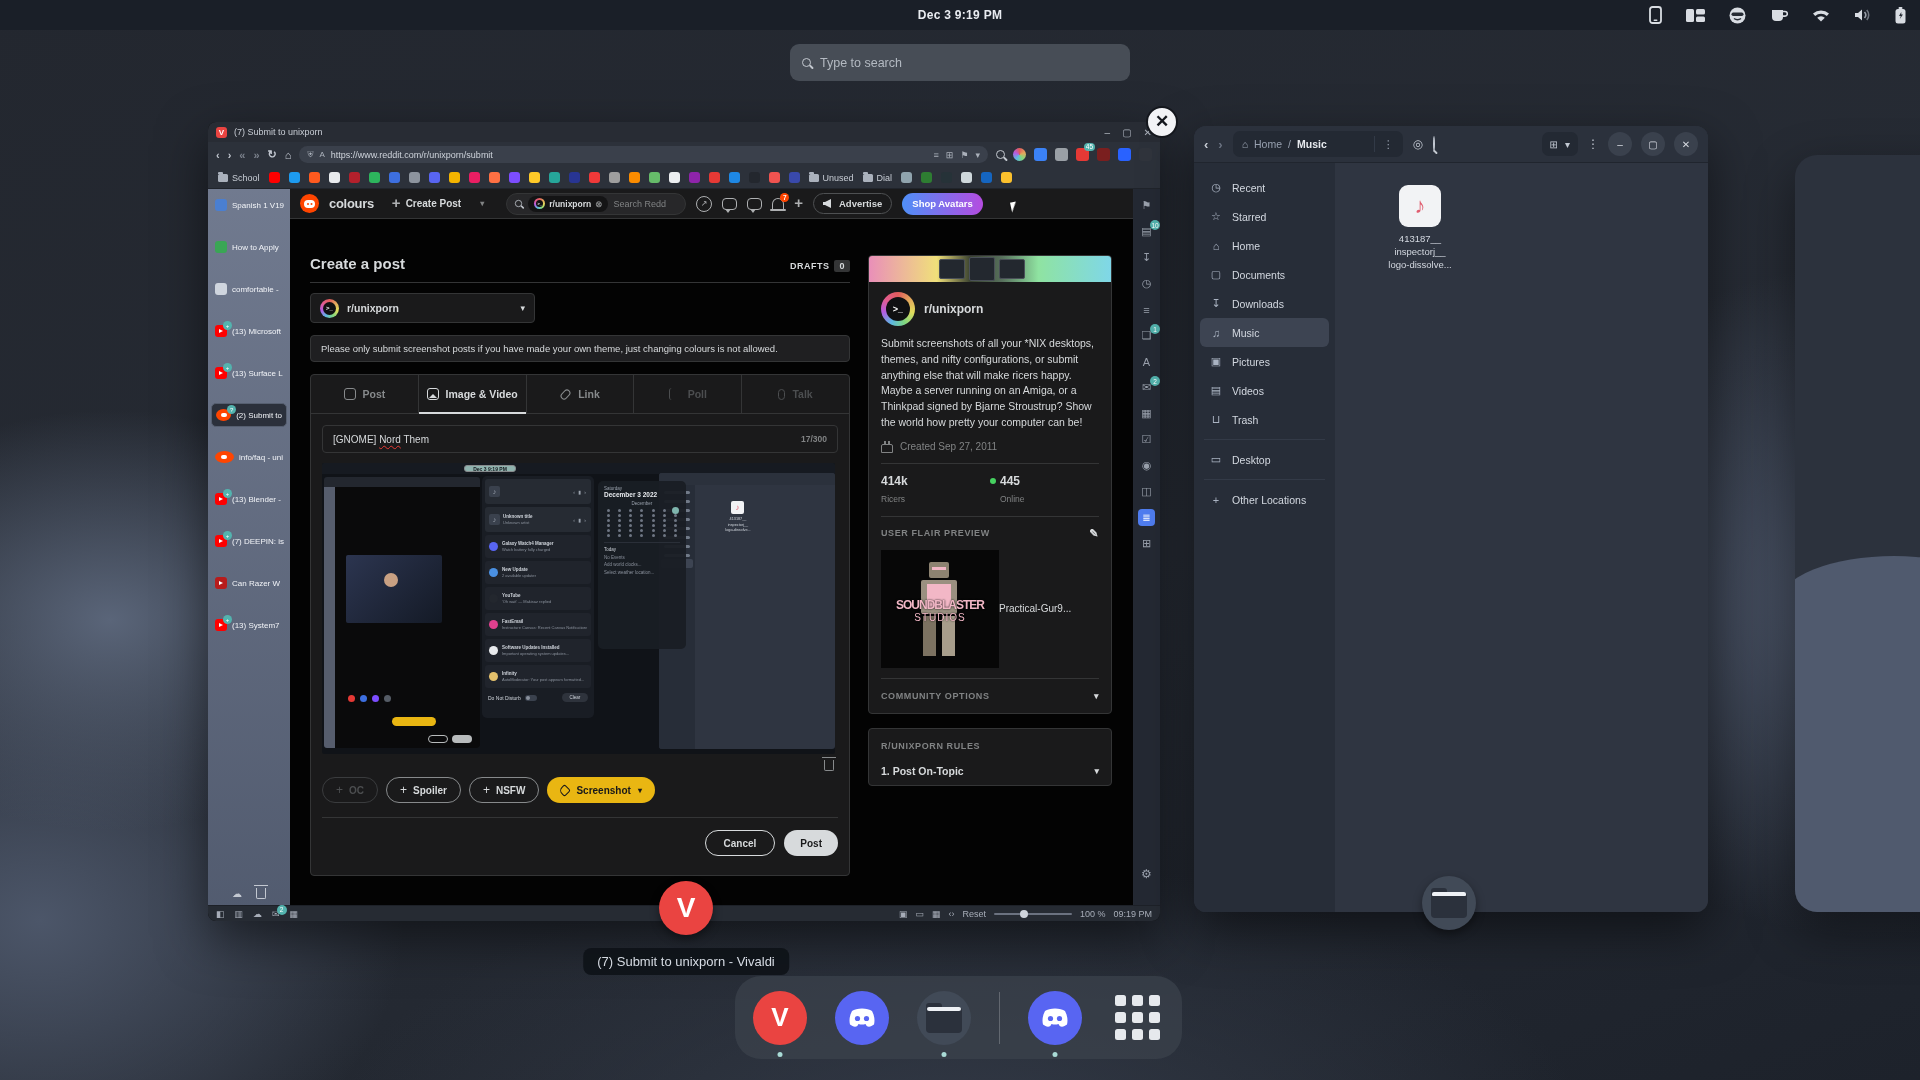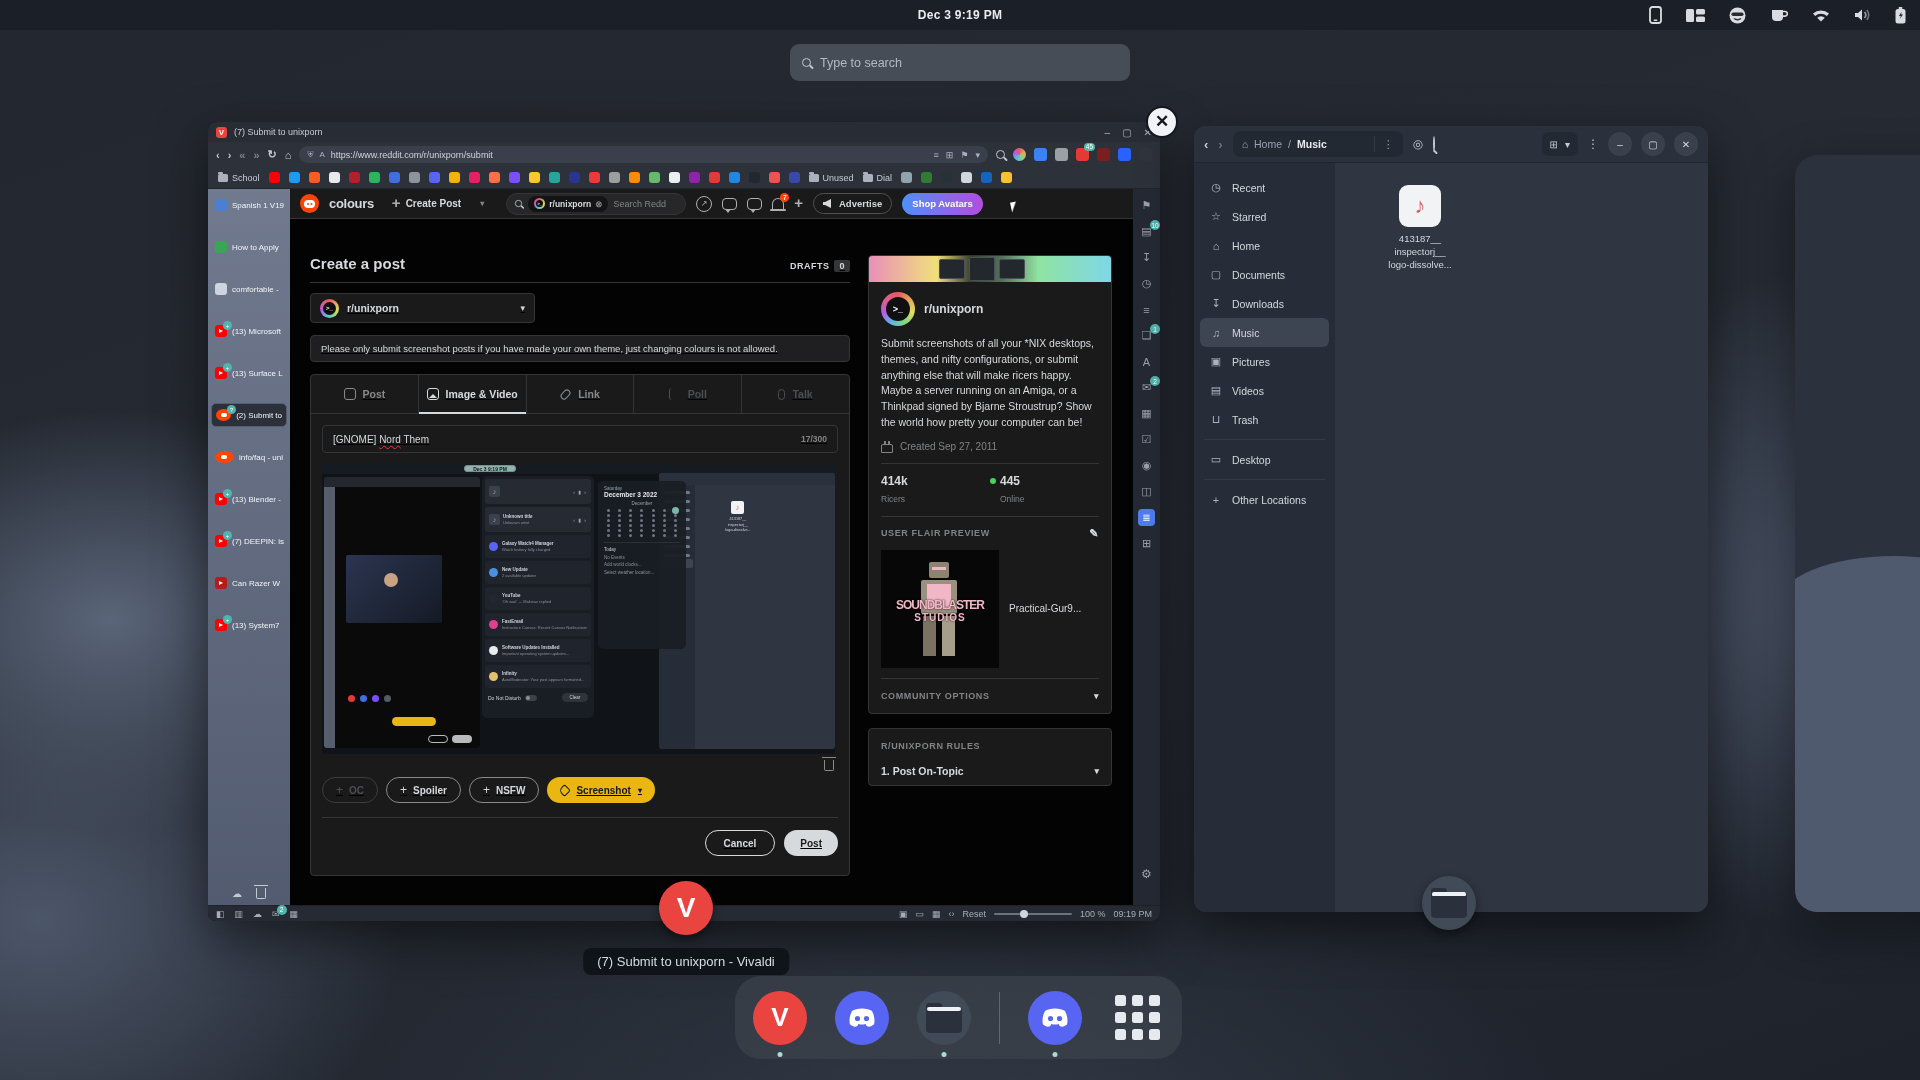--- a/index.html
+++ b/index.html
@@ -102,21 +102,21 @@
   .rchat{position:relative;width:15px;height:12px;border:1.4px solid #aeb0b2;border-radius:4px;flex:none}
   .rchat::after{content:"";position:absolute;bottom:-4px;left:2px;border-left:3px solid transparent;border-right:3px solid transparent;border-top:4px solid #aeb0b2}
   .rbell{position:relative;width:12px;height:11px;border:1.4px solid #aeb0b2;border-bottom:none;border-radius:7px 7px 0 0;flex:none}
   .rbell::after{content:"";position:absolute;bottom:-2px;left:-3px;right:-3px;height:1.6px;background:#aeb0b2;border-radius:1px}
   .nbadge{position:absolute;top:-6px;right:-6px;background:#ff4500;color:#fff;font-size:6.5px;font-weight:bold;border-radius:6px;min-width:9px;height:9px;display:flex;align-items:center;justify-content:center;}
   .rplus{color:#aeb0b2;font-size:15px;font-weight:bold;margin-top:-2px}
   .radv{height:21px;border:1px solid #4e5052;border-radius:11px;display:flex;align-items:center;gap:5px;padding:0 9px;color:#d7dadc;font-size:9.5px;font-weight:bold;}
   .rshop{height:22px;border-radius:12px;background:linear-gradient(90deg,#4f8ff7,#b44ce0);display:flex;align-items:center;padding:0 10px;color:#fff;font-size:9.5px;font-weight:bold;white-space:nowrap}
   .cursor{position:absolute;right:116px;top:13px;width:0;height:0;border-left:6px solid #fff;border-bottom:10px solid transparent;transform:rotate(-12deg);filter:drop-shadow(0 1px 1px rgba(0,0,0,.6));z-index:5}
   .r-scroll{flex:1;display:flex;gap:18px;padding:36px 0 0 20px;min-height:0;}
-  .formcol{width:540px;flex:none;text-decoration:underline;}
+  .formcol{width:540px;flex:none;}
   .fhead{display:flex;align-items:baseline;}
   .fhead h1{margin:0;color:#d7dadc;font-size:15px;font-weight:bold;}
   .drafts{margin-left:auto;display:flex;align-items:center;gap:5px;color:#d7dadc;font-size:9px;font-weight:bold;letter-spacing:.5px}
   .drafts b{background:#343536;color:#d7dadc;padding:1px 5px;border-radius:2px;font-size:9px}
   .hr{height:1px;background:#343536;margin:10px 0;}
   .community{width:225px;height:30px;background:#1a1a1b;border:1px solid #343536;border-radius:4px;display:flex;align-items:center;gap:8px;padding:0 9px;margin:4px 0 12px;}
   .term{width:19px;height:19px;border-radius:50%;background:conic-gradient(#e25c5c,#e2a85c,#e2dd5c,#7fd77f,#5cb8e2,#b45ce2,#e25c8f,#e25c5c);display:flex;align-items:center;justify-content:center;flex:none}
   .term i{width:13px;height:13px;border-radius:50%;background:#101012;color:#fff;font-style:normal;font-size:6px;display:flex;align-items:center;justify-content:center;font-weight:bold}
   .community .nm{color:#d7dadc;font-size:10.5px;font-weight:bold;}
   .community .chev{margin-left:auto;color:#d7dadc;font-size:9px}
@@ -209,32 +209,32 @@
   .created{display:flex;align-items:center;gap:7px;color:#818384;font-size:10px;margin-top:10px;}
   .cake{width:12px;height:9px;border:1.4px solid #818384;border-radius:2px 2px 0 0;position:relative;margin-top:3px}
   .cake::before{content:"";position:absolute;top:-4px;left:2px;width:1.5px;height:3px;background:#818384;box-shadow:4px 0 0 #818384}
   .stat-row{display:flex;margin-top:2px}
   .stat{width:50%}
   .stat b{color:#d7dadc;font-size:12px;font-weight:bold;display:flex;align-items:center;gap:4px}
   .stat s{color:#818384;font-size:8.5px;text-decoration:none}
   .gdot{width:6px;height:6px;border-radius:50%;background:#46d160;display:inline-block}
   .subhead{display:flex;align-items:center;color:#818384;font-size:9px;font-weight:bold;letter-spacing:.6px;}
   .subhead .pen{margin-left:auto;color:#d7dadc;font-size:11px}
-  .flairrow{display:flex;align-items:center;gap:10px;margin-top:10px;}
+  .flairrow{display:flex;align-items:center;margin-top:10px;}
   .flairimg{width:118px;height:118px;background:#070707;position:relative;overflow:hidden;flex:none}
   .robot{position:absolute;left:38px;top:12px;width:40px;height:95px;}
   .robot i{position:absolute;background:#8d8371;display:block}
   .robot .h{left:10px;top:0;width:20px;height:16px;border-radius:2px}
   .robot .v{left:13px;top:5px;width:14px;height:3px;background:#f2b7c6}
   .robot .t{left:2px;top:18px;width:36px;height:34px;border-radius:2px;background:#9a9080}
   .robot .sc{left:8px;top:22px;width:24px;height:24px;background:#f2b7c6}
   .robot .l1{left:4px;top:54px;width:13px;height:40px;background:#7c7261}
   .robot .l2{left:23px;top:54px;width:13px;height:40px;background:#a79d8b}
   .flairtxt1{position:absolute;left:0;right:0;top:48px;text-align:center;color:#f2b7c6;font-size:12px;font-weight:bold;letter-spacing:-1px;text-shadow:0 0 2px #000;z-index:2}
-  .flairtxt2{position:absolute;left:0;right:0;top:62px;text-align:center;color:#f2b7c6;font-size:10px;font-weight:bold;letter-spacing:1px;text-shadow:0 0 2px #000;z-index:2}
+  .flairtxt2{position:absolute;left:0;right:0;top:62px;text-align:center;color:#f2b7c6;font-size:10px;font-weight:normal;letter-spacing:1px;text-shadow:0 0 2px #000;z-index:2}
   .flairuser{color:#d7dadc;font-size:10px;}
   .commopt{display:flex;align-items:center;color:#818384;font-size:9px;font-weight:bold;letter-spacing:.6px;padding:12px;}
   .commopt .chev{margin-left:auto;color:#d7dadc;font-size:9px}
   .rules{margin-top:14px;padding:12px;height:58px;overflow:hidden;}
   .rules .rh{color:#818384;font-size:9px;font-weight:bold;letter-spacing:.6px}
   .rules .r1{display:flex;align-items:center;color:#d7dadc;font-size:10.5px;font-weight:bold;margin-top:14px}
   .rules .chev{margin-left:auto;color:#d7dadc;font-size:9px}
   
   .f-head{height:37px;background:#2b313c;border-bottom:1px solid #20252e;display:flex;align-items:center;padding:0 10px;gap:10px;flex:none;}
   .f-nav{color:#c8cdd5;font-size:13px;font-weight:bold}

